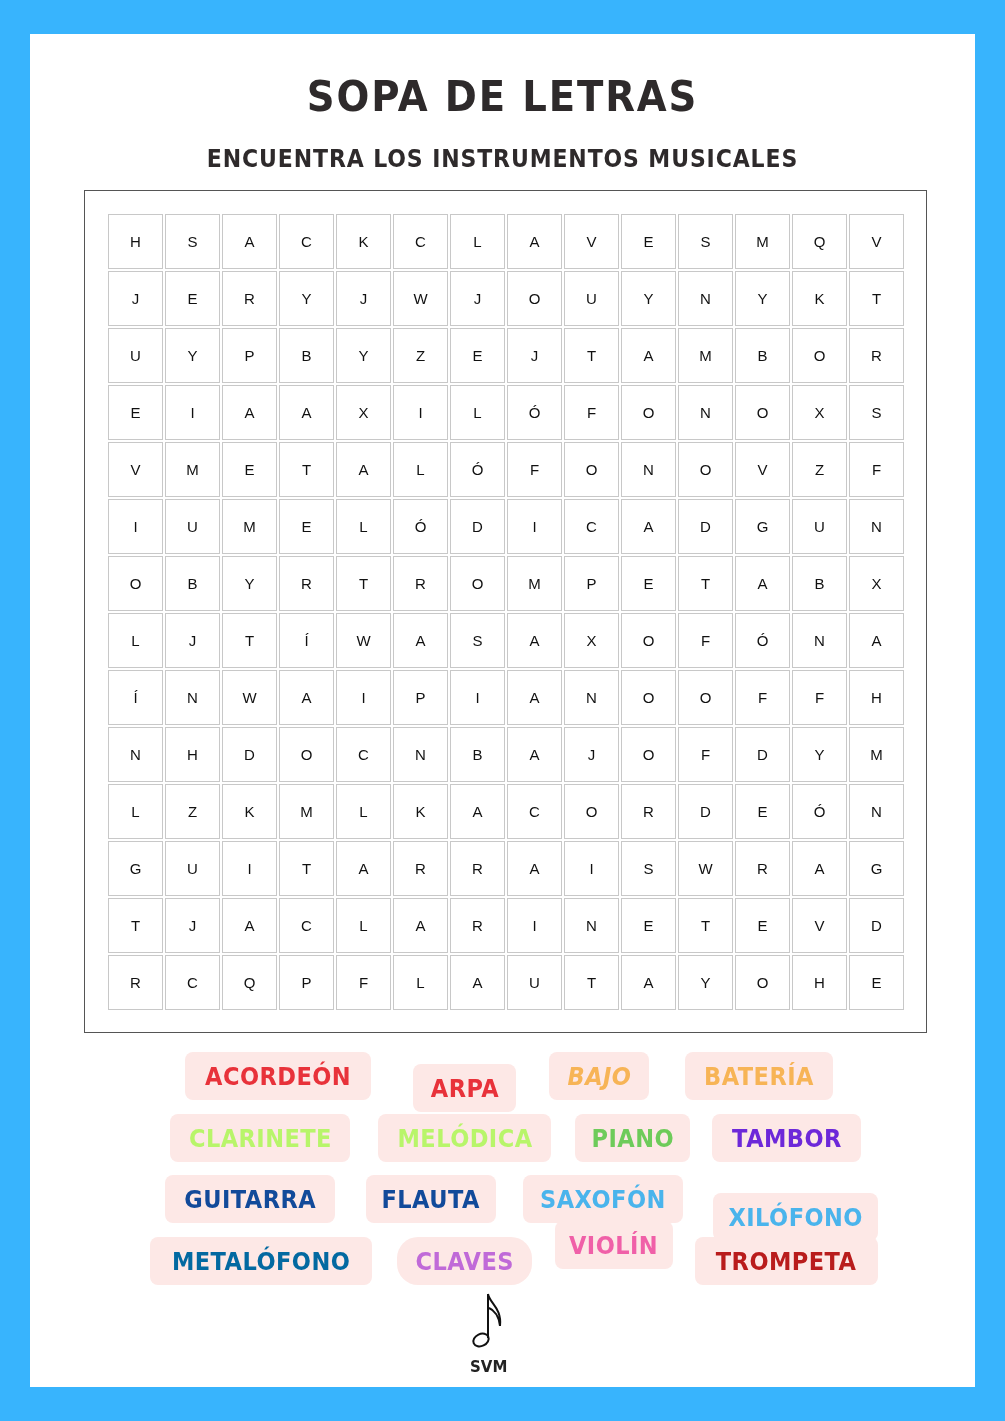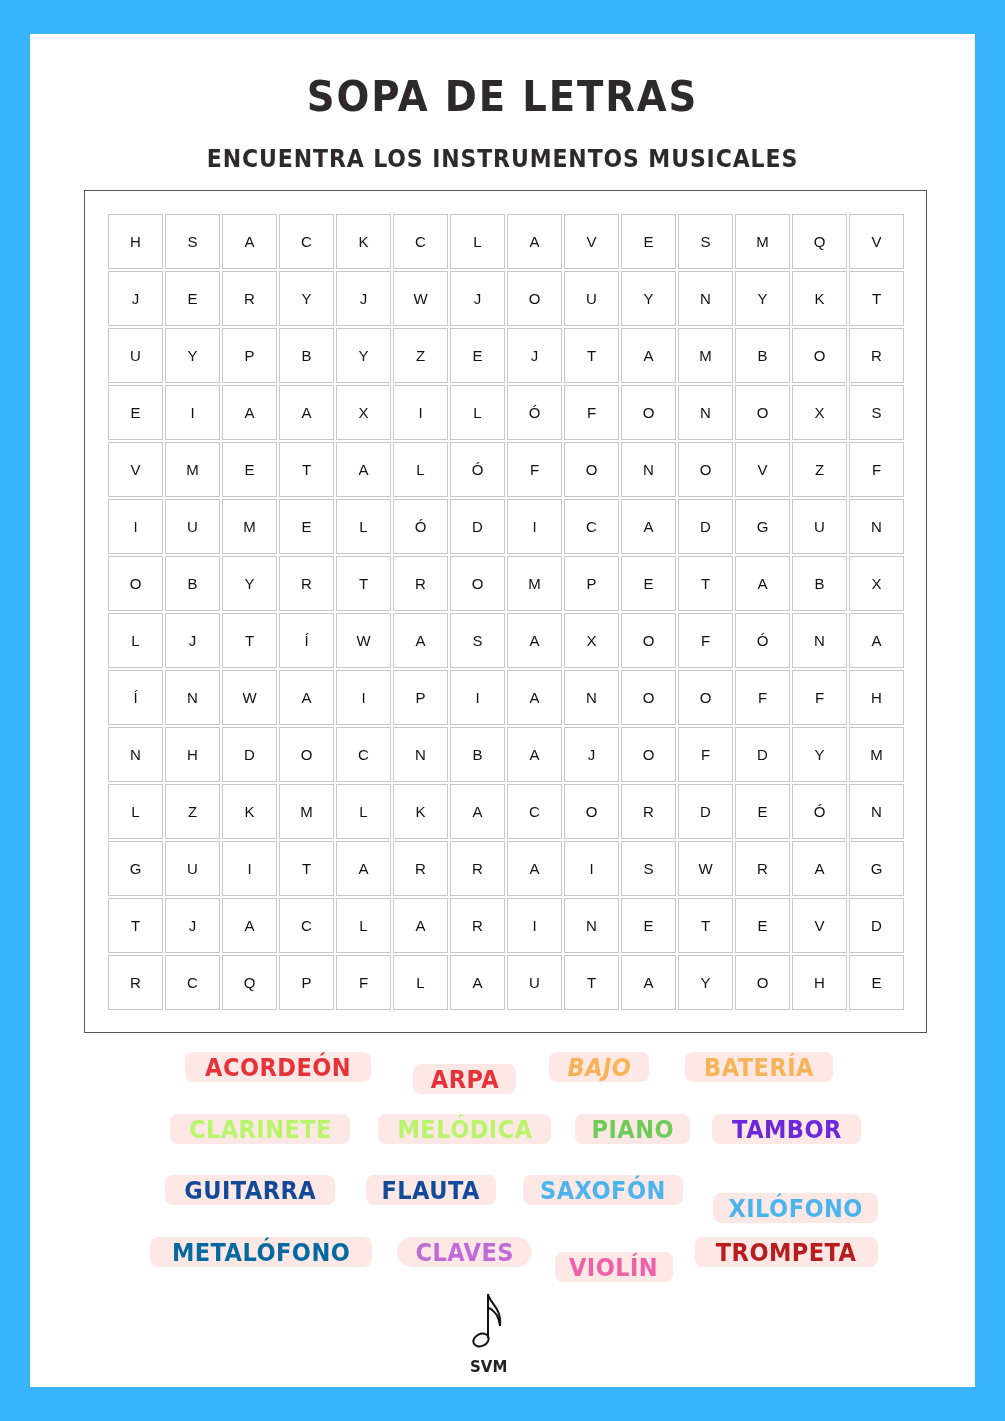--- a/index.html
+++ b/index.html
@@ -61,21 +61,21 @@
       font-size: 15px;
       color: #111;
       background: #fff;
     }
     .words {
       position: absolute;
       left: 0; top: 1052px; width: 1005px;
     }
     .word {
       position: absolute;
-      height: 30px;
+      height: 48px;
       border-radius: 8px;
       background: #fde8e6;
       display: flex; align-items: center; justify-content: center;
       font-family: "DejaVu Sans", sans-serif;
       font-weight: bold;
       font-size: 25px;
       letter-spacing: 0.5px;
     }
     .word span { display: inline-block; transform: scaleX(0.9); }
     .footer {
@@ -335,21 +335,21 @@
     </div>
     <div class="word" style="left: 713px; width: 165px; top: 123px; color: rgb(74, 180, 236); margin-top: 18px;">
       <span>XILÓFONO</span>
     </div>
     <div class="word" style="left: 150px; width: 222px; top: 185px; color: #0369a1;">
       <span>METALÓFONO</span>
     </div>
     <div class="word" style="left: 397px; width: 135px; top: 185px; color: rgb(192, 106, 216); border-radius: 21px;">
       <span>CLAVES</span>
     </div>
-    <div class="word" style="left: 555px; width: 118px; top: 200px; color: rgb(240, 96, 168);">
+    <div class="word" style="left: 555px; width: 118px; top: 169px; color: rgb(240, 96, 168);">
       <span>VIOLÍN</span>
     </div>
     <div class="word" style="left: 695px; width: 183px; top: 185px; color: #b91c1c;">
       <span>TROMPETA</span>
     </div>
   </div>
 
 <div class="footer">
   <svg width="40" height="62" viewBox="0 0 40 62">
     <path d="M18 4 L18 48" stroke="#111" stroke-width="2" fill="none"></path>

